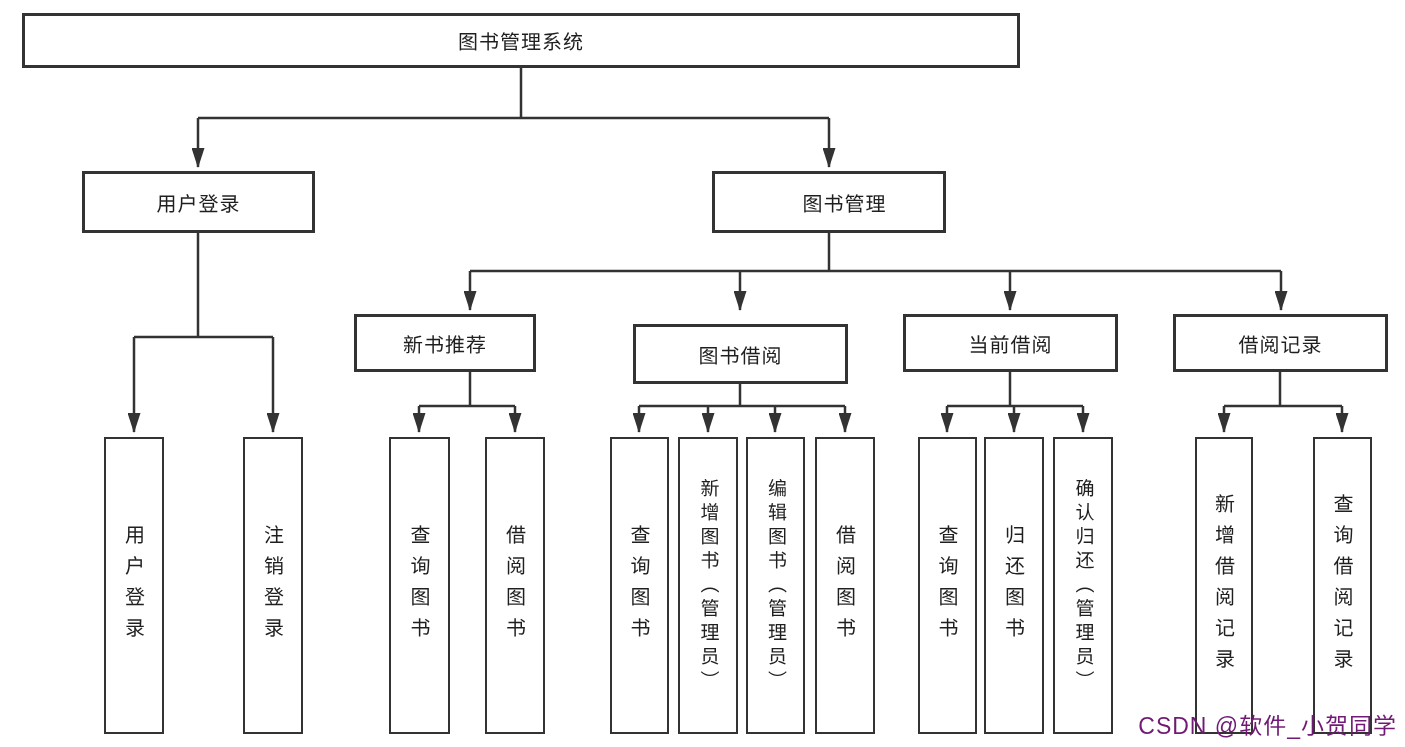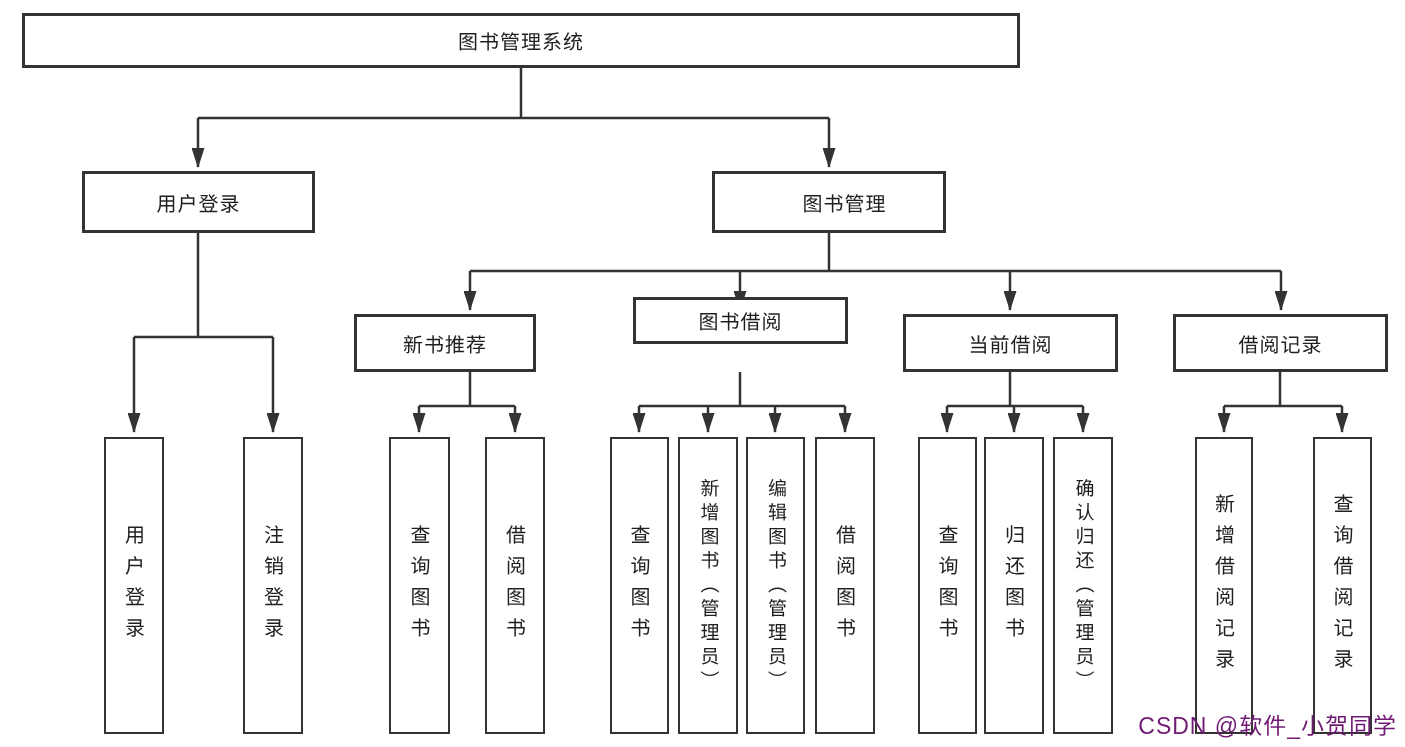--- a/index.html
+++ b/index.html
@@ -101,21 +101,21 @@
       <path d="M1342,406 V432" marker-end="url(#arrow)"></path>
     </g>
   </svg>
 
   <div class="box h" style="left:22px; top:13px; width:998px; height:55px;">图书管理系统</div>
 
   <div class="box h" style="left:82px; top:171px; width:233px; height:62px;">用户登录</div>
   <div class="box h" style="left:712px; top:171px; width:234px; height:62px;padding-left:31px;">图书管理</div>
 
   <div class="box h" style="left:354px; top:314px; width:182px; height:58px;">新书推荐</div>
-  <div class="box h" style="left:633px; top:297px; width:215px; height:47px;">图书借阅</div>
+  <div class="box h" style="left:633px; top:324px; width:215px; height:60px;">图书借阅</div>
   <div class="box h" style="left:1173px; top:314px; width:215px; height:58px;">借阅记录</div>
   <div class="box h" style="left:903px; top:314px; width:215px; height:58px;">当前借阅</div>
 
   <div class="box v" style="left:104px; top:437px; width:60px; height:297px;">用户登录</div>
   <div class="box v" style="left:243px; top:437px; width:60px; height:297px;">注销登录</div>
 
   <div class="box v" style="left:389px; top:437px; width:61px; height:297px;">查询图书</div>
   <div class="box v" style="left:485px; top:437px; width:60px; height:297px;">借阅图书</div>
 
   <div class="box v" style="left:610px; top:437px; width:59px; height:297px;">查询图书</div>

